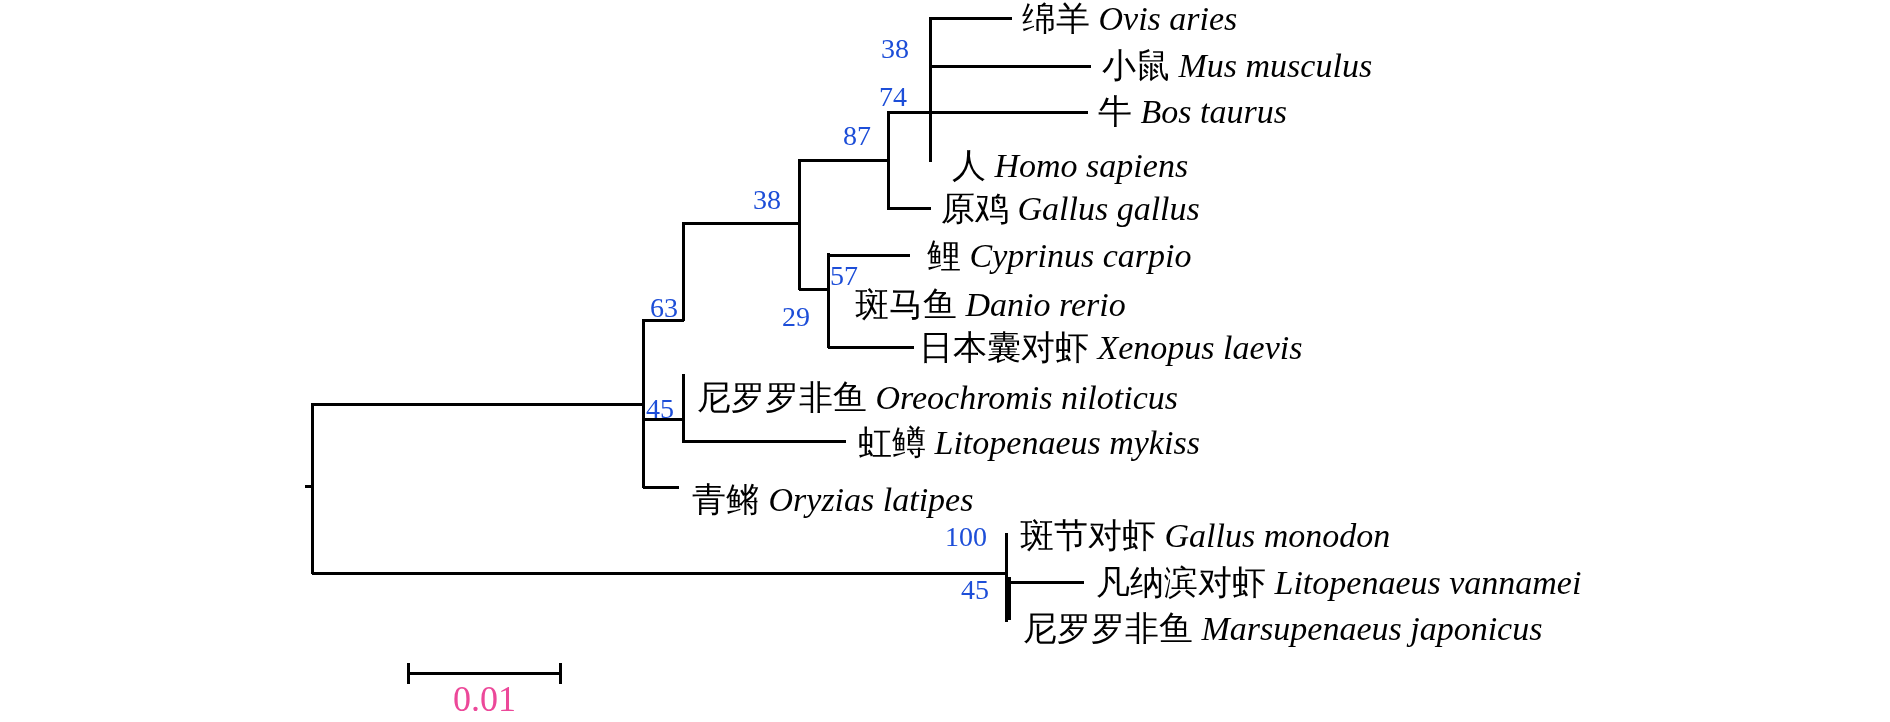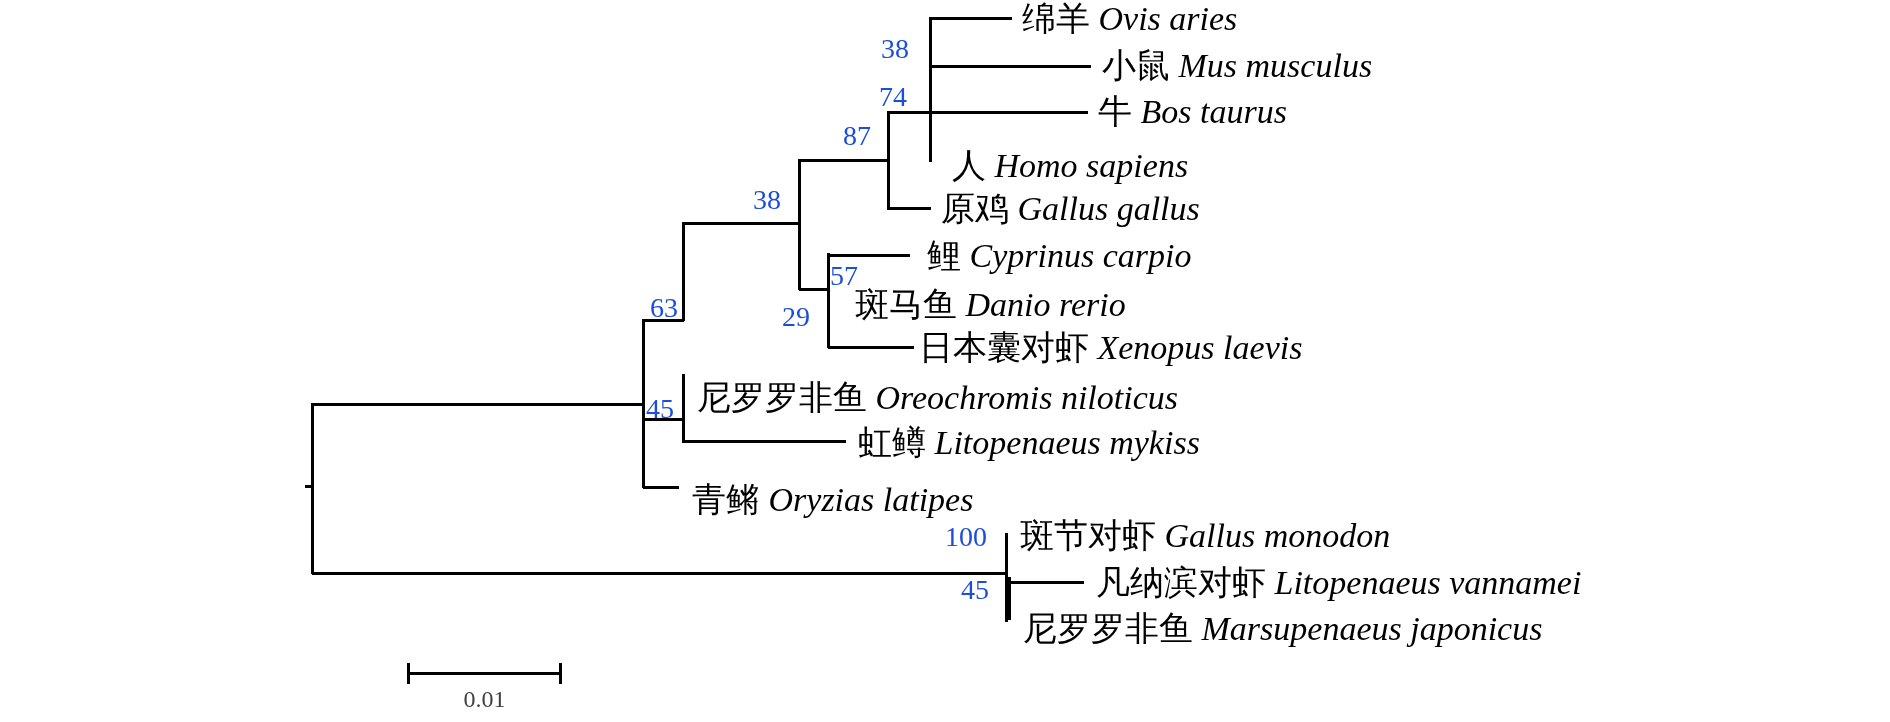--- a/index.html
+++ b/index.html
@@ -27,24 +27,24 @@
     position: absolute;
     font-size: 28px;
     line-height: 38px;
     color: #1d4ed8;
     white-space: nowrap;
   }
   .sb-line { position: absolute; background: #000; height: 3px; }
   .sb-tick { position: absolute; background: #000; width: 3px; }
   .sb-label {
     position: absolute;
-    font-size: 24px;
+    font-size: 36px;
     line-height: 38px;
     text-align: center;
-    color: #404040;
+    color: #ec4899;
   }
 </style>
 </head>
 <body>
 
 <div class="canvas">
   <div id="tree-canvas">
       <div class="hl" style="left: 930px; top: 17px; width: 82px;"></div>
       <div class="hl" style="left: 930px; top: 65px; width: 161px;"></div>
       <div class="hl" style="left: 887px; top: 111px; width: 201px;"></div>

